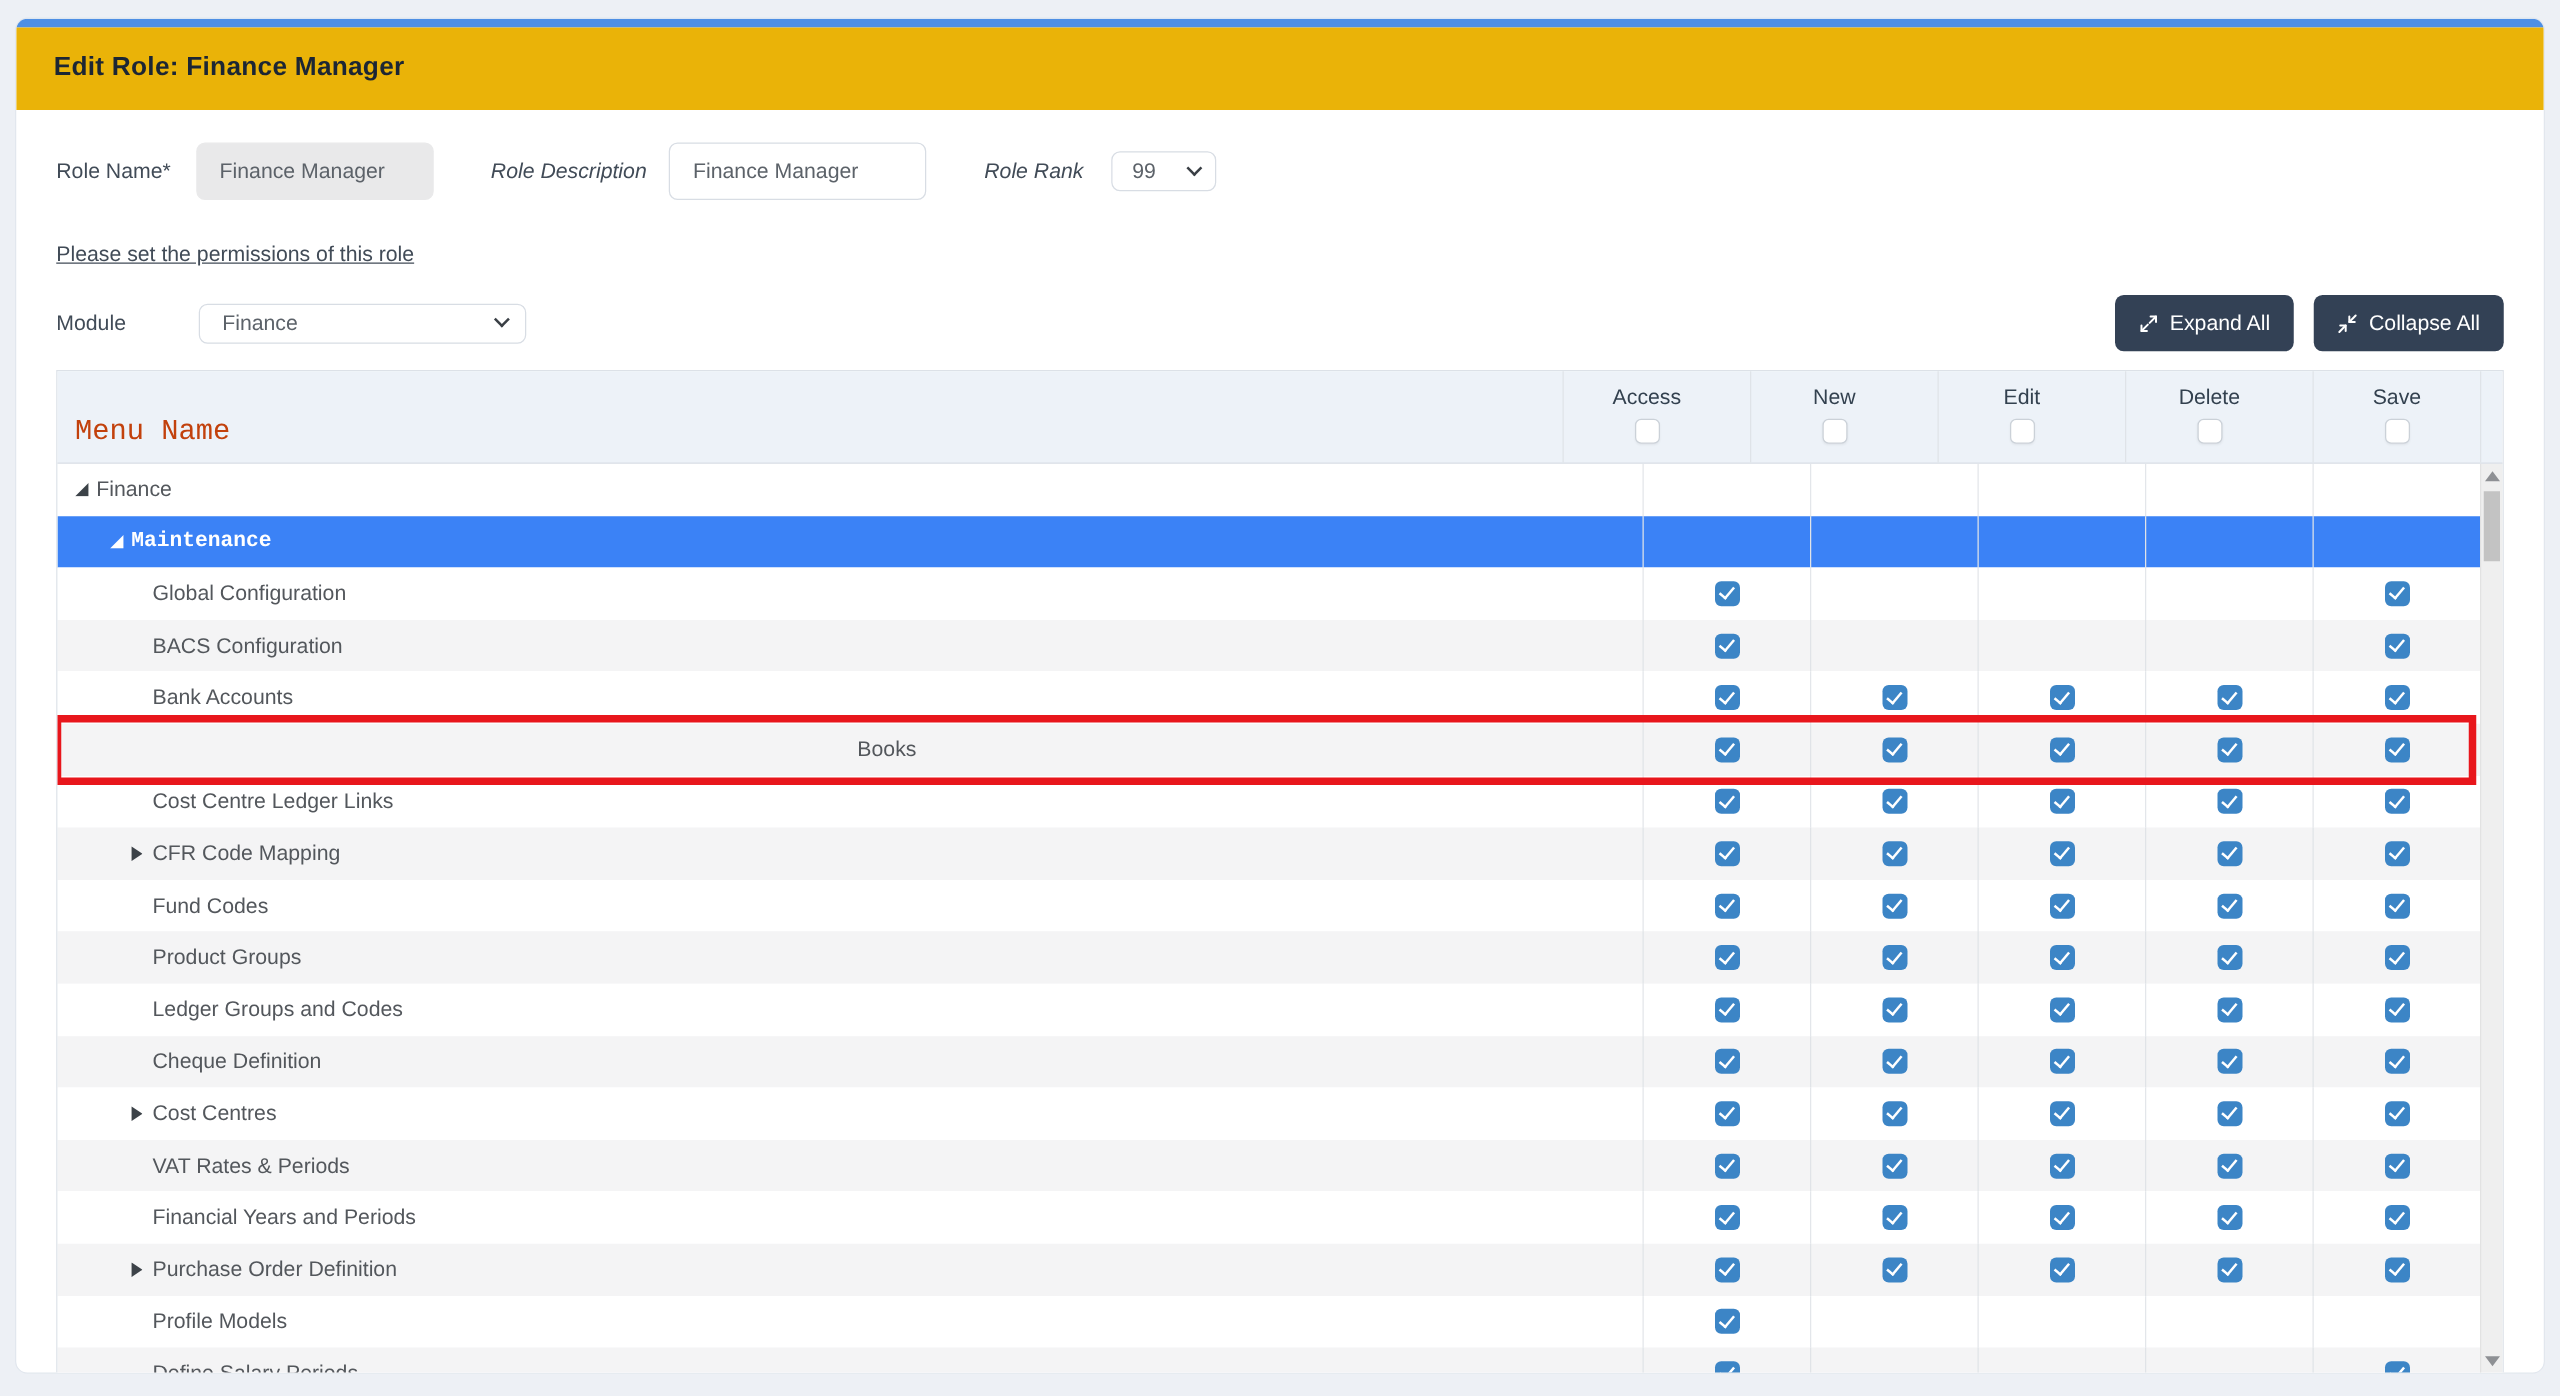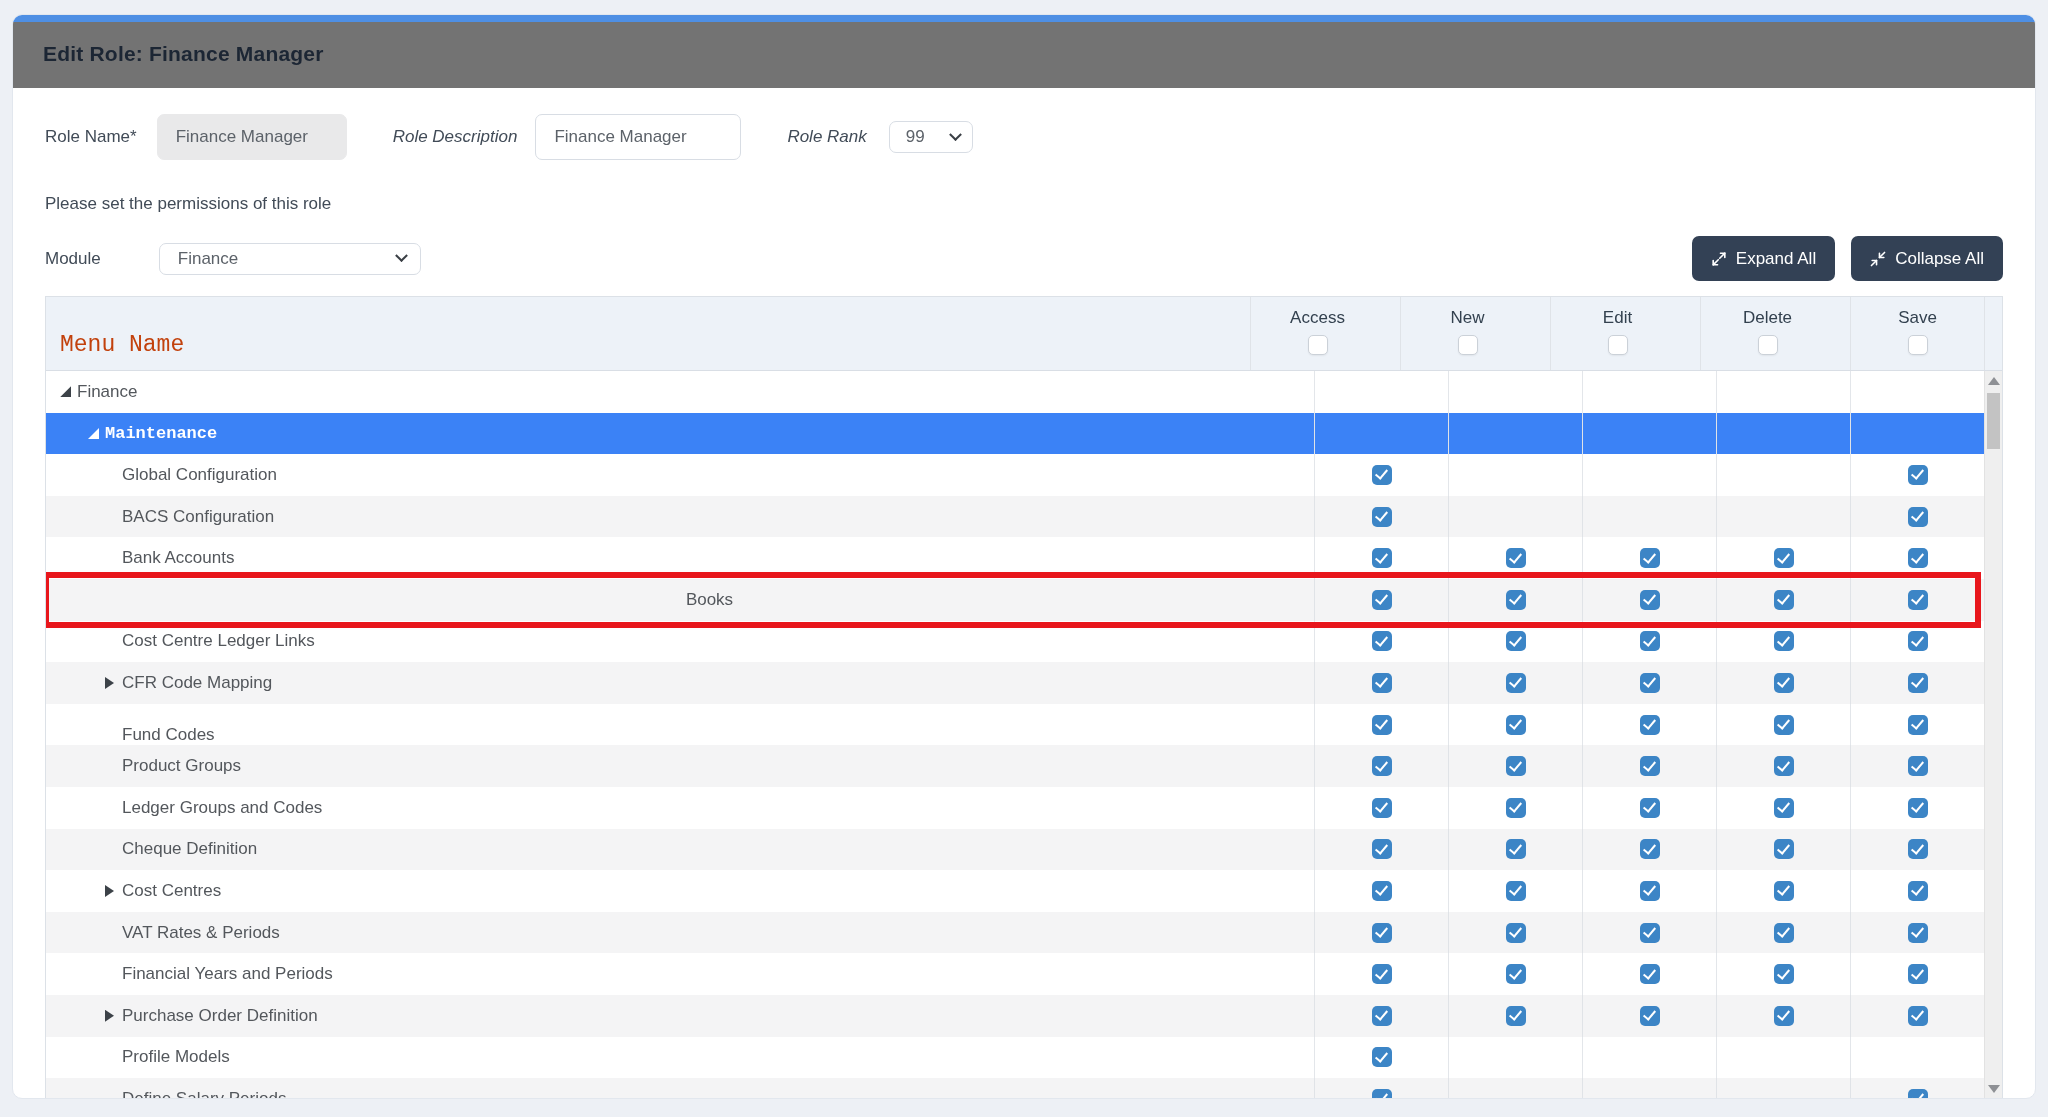--- a/index.html
+++ b/index.html
@@ -14,21 +14,21 @@
   .card {
     position: absolute;
     left: 12px; right: 12px; top: 14px; bottom: 18px;
     background: #ffffff;
     border: 1px solid #e2e7ee;
     border-radius: 10px;
     overflow: hidden;
   }
   .accent-bar { height: 7px; background: #4e8fe4; }
   .card-header {
-    background: #737373;
+    background: #eab308;
     padding: 20px 30px 22px 30px;
   }
   .card-title { font-size: 21px; font-weight: 700; color: #1c2634; letter-spacing: .2px; }
   .card-body { padding: 26px 32px 0 32px; }
 
   
   .form-row { display: flex; align-items: center; }
   .field-label { font-size: 17px; color: #414b57; white-space: nowrap; }
   .input {
     height: 46px; border-radius: 7px; font-size: 17px; color: #5c6269;
@@ -42,21 +42,21 @@
     display: flex; align-items: center; justify-content: space-between;
     font-size: 17px; color: #5c6269; padding: 0 14px 0 18px; cursor: pointer;
   }
   .chevron {
     width: 9px; height: 9px; border-right: 2px solid #3a3f45; border-bottom: 2px solid #3a3f45;
     transform: rotate(45deg) translate(-2px,-2px); margin-left: 12px; flex: 0 0 auto;
   }
   .gap-lg { margin-left: 46px; font-style: italic; }
   .rank-select { width: 84px; margin-left: 22px; padding: 0 12px 0 16px; }
 
-  .hint-text { font-size: 17px; color: #414b57; margin-top: 34px; }
+  .hint-text { font-size: 17px; color: #414b57; margin-top: 34px; text-decoration: underline; }
 
   
   .module-row { display: flex; align-items: center; margin-top: 22px; }
   .module-select { width: 262px; margin-left: 58px; }
   .toolbar { margin-left: auto; display: flex; gap: 16px; }
   .btn {
     background: #334155; color: #fff; border: none; border-radius: 7px;
     height: 45px; padding: 0 19px; font-size: 17px; font-family: "Liberation Sans", sans-serif;
     display: flex; align-items: center; gap: 9px; cursor: pointer; font-weight: 400;
   }
@@ -340,21 +340,21 @@
                 <div class="checkbox"></div>
               </div>
               <div class="td-col">
                 <div class="checkbox"></div>
               </div>
               <div class="td-col">
                 <div class="checkbox"></div>
               </div>
             </div>
             <div class="trow">
-              <div class="td-menu" style="padding-left: 59px; align-items: flex-end;">
+              <div class="td-menu" style="padding-left: 59px;">
                 <span class="expander spacer"></span>
                 <span>Fund Codes</span>
               </div>
               <div class="td-col">
                 <div class="checkbox"></div>
               </div>
               <div class="td-col">
                 <div class="checkbox"></div>
               </div>
               <div class="td-col">

